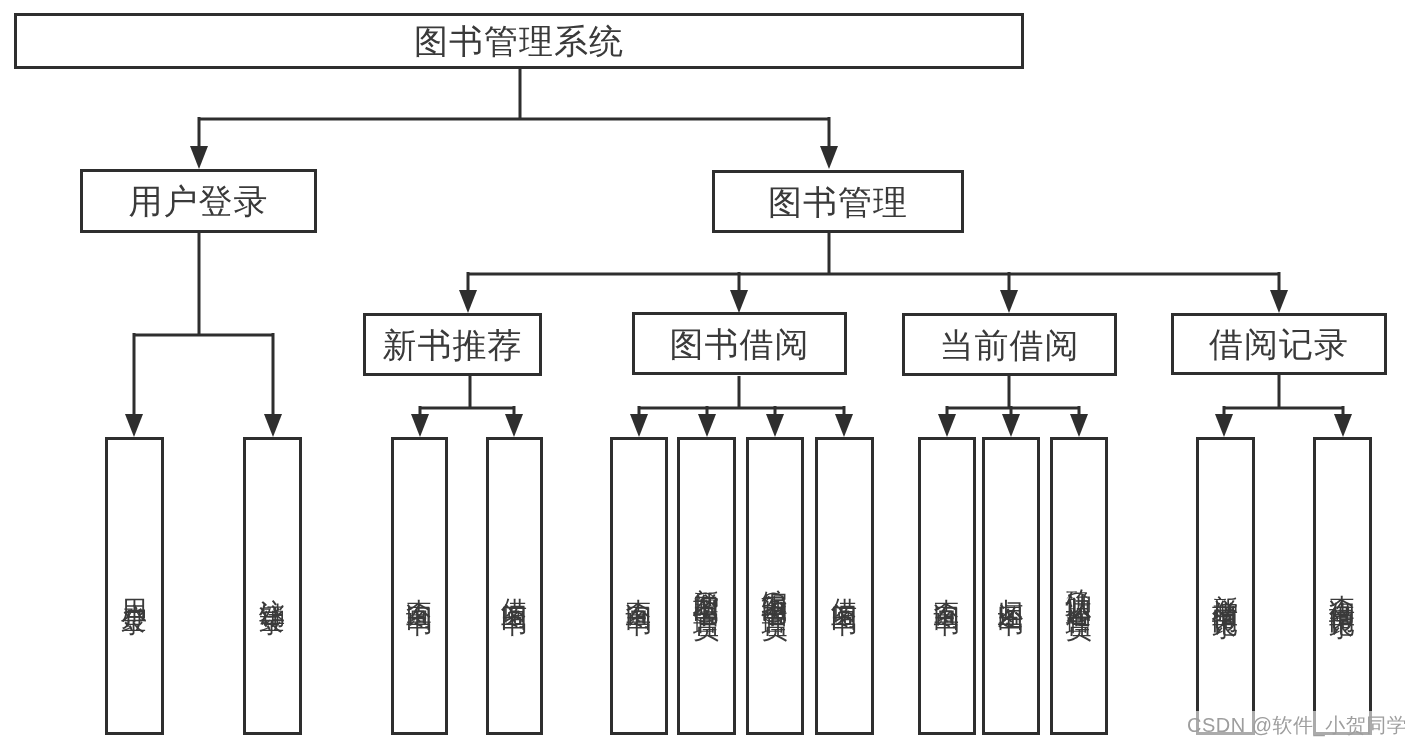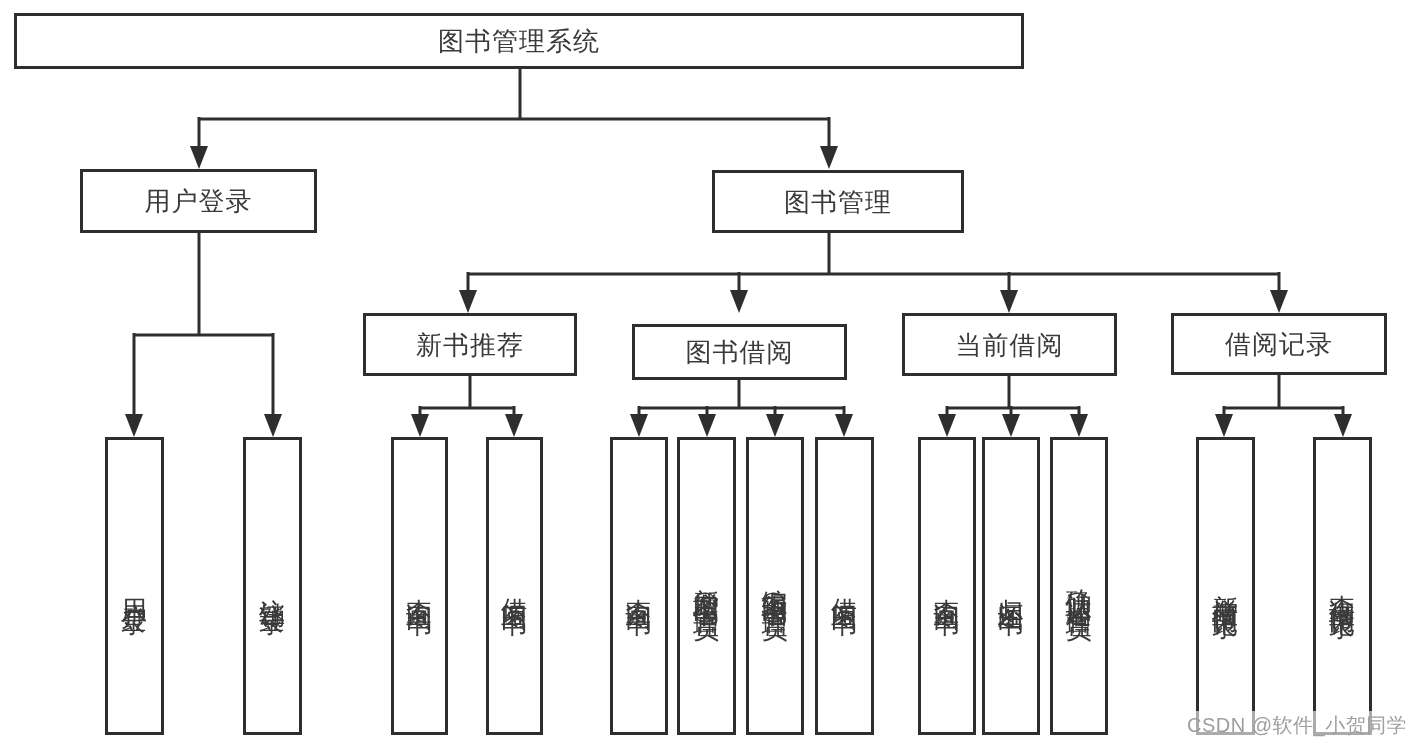--- a/index.html
+++ b/index.html
@@ -13,21 +13,21 @@
   }
   .connectors{position:absolute;left:0;top:0;width:1405px;height:747px;}
   .connectors path{stroke:#2e2e2e;stroke-width:3;fill:none;}
   .connectors polygon{fill:#2e2e2e;stroke:none;}
   .node{
     position:absolute;
     box-sizing:border-box;
     border:3px solid #2e2e2e;
     background:#ffffff;
     display:flex;align-items:center;justify-content:center;
-    font-size:26px;line-height:1;
+    font-size:34px;line-height:1;
     color:#3a3a3a;
   }
   .hnode{letter-spacing:1px;}
   .vnode{
     writing-mode:vertical-rl;
     text-orientation:mixed;
     letter-spacing:4px;
     font-size:26px;
   }
   .watermark{
@@ -73,22 +73,22 @@
     <polygon points="1079,437 1070,414 1088,414"></polygon>
     <polygon points="1224,437 1215,414 1233,414"></polygon>
     <polygon points="1343,437 1334,414 1352,414"></polygon>
   </svg>
 
   <div class="node hnode" style="left:14px;top:13px;width:1010px;height:56px;">图书管理系统</div>
 
   <div class="node hnode" style="left:80px;top:169px;width:237px;height:64px;">用户登录</div>
   <div class="node hnode" style="left:712px;top:170px;width:252px;height:63px;">图书管理</div>
 
-  <div class="node hnode" style="left:363px;top:313px;width:214px;height:63px;">新书推荐</div>
-  <div class="node hnode" style="left:632px;top:324px;width:215px;height:56px;">图书借阅</div>
+  <div class="node hnode" style="left:363px;top:313px;width:179px;height:63px;">新书推荐</div>
+  <div class="node hnode" style="left:632px;top:312px;width:215px;height:63px;">图书借阅</div>
   <div class="node hnode" style="left:1171px;top:313px;width:216px;height:62px;">借阅记录</div>
   <div class="node hnode" style="left:902px;top:313px;width:215px;height:63px;">当前借阅</div>
 
   <div class="node vnode" style="left:105px;top:437px;width:59px;height:298px;">用户登录</div>
   <div class="node vnode" style="left:243px;top:437px;width:59px;height:298px;">注销登录</div>
 
   <div class="node vnode" style="left:391px;top:437px;width:57px;height:298px;">查询图书</div>
   <div class="node vnode" style="left:486px;top:437px;width:57px;height:298px;">借阅图书</div>
 
   <div class="node vnode" style="left:610px;top:437px;width:58px;height:298px;">查询图书</div>

